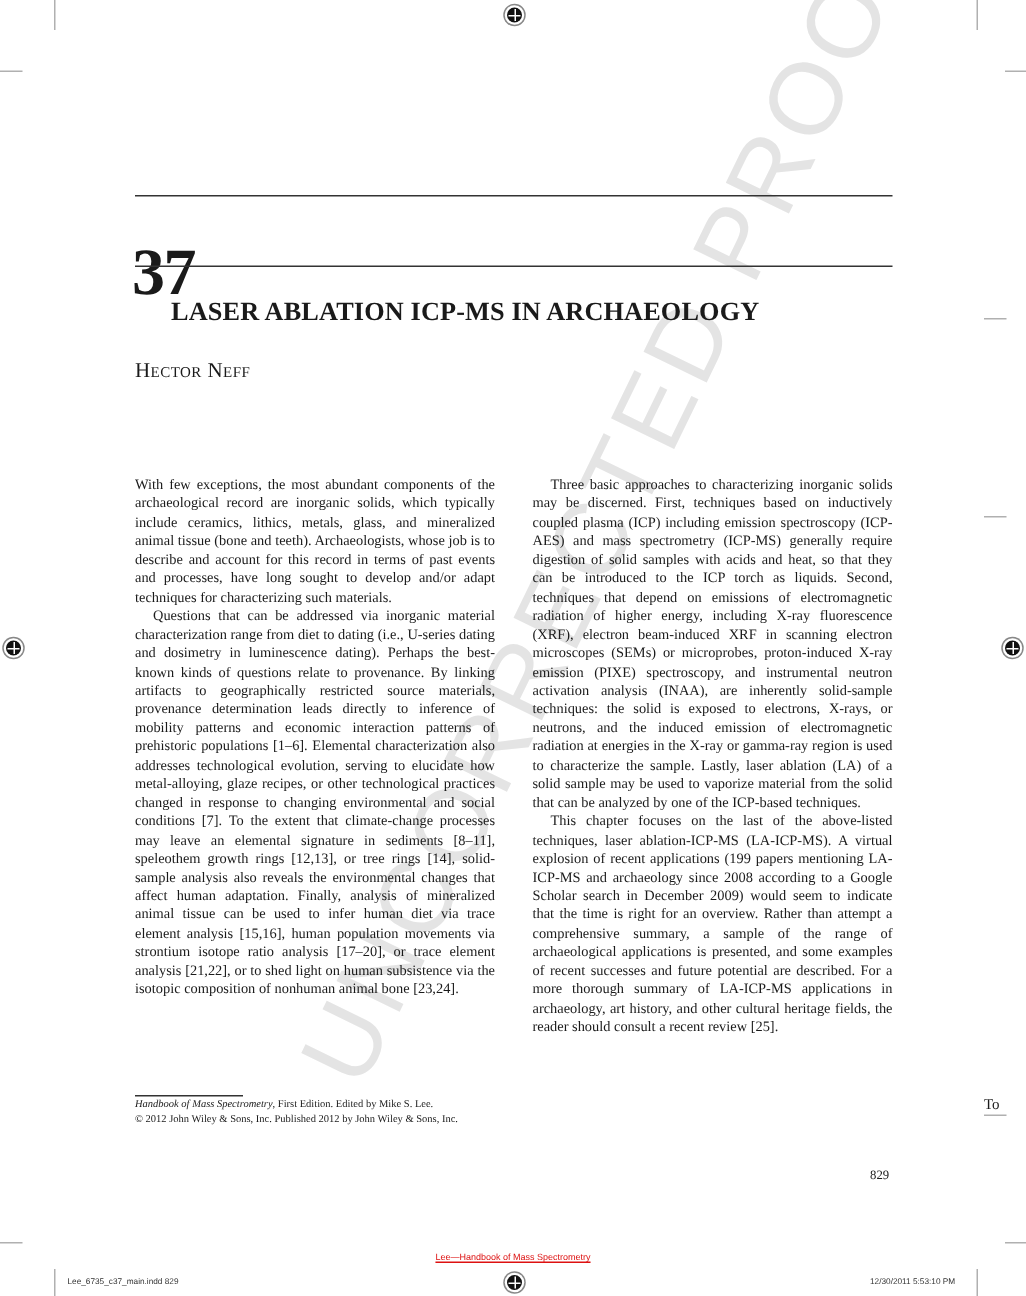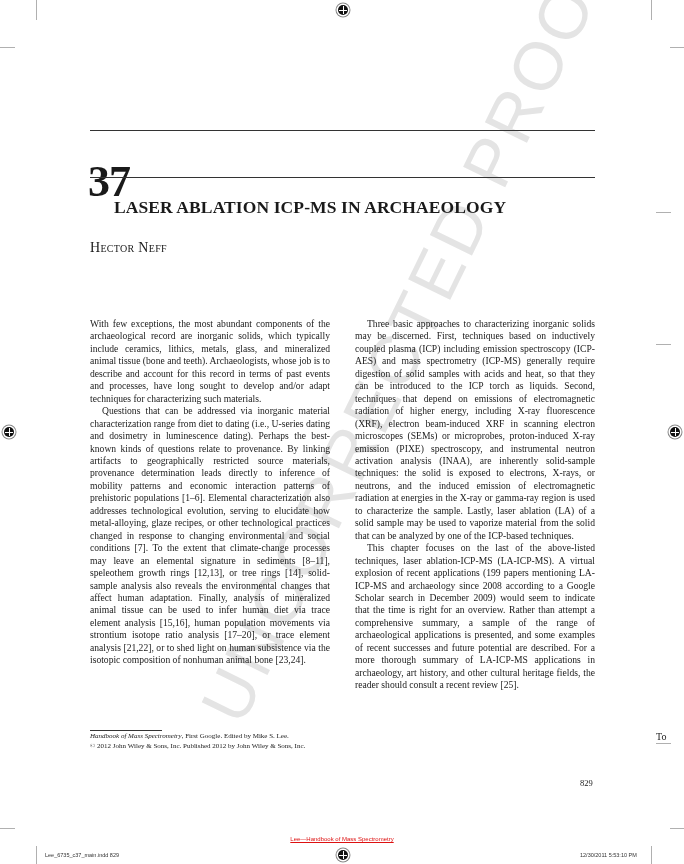--- a/index.html
+++ b/index.html
@@ -92,21 +92,21 @@
     <p>Questions that can be addressed via inorganic material characterization range from diet to dating (i.e., U-series dating and dosimetry in luminescence dating). Perhaps the best-known kinds of questions relate to provenance. By linking artifacts to geographically restricted source materials, provenance determination leads directly to inference of mobility patterns and economic interaction patterns of prehistoric populations [1–6]. Elemental characterization also addresses technological evolution, serving to elucidate how metal-alloying, glaze recipes, or other technological practices changed in response to changing environmental and social conditions [7]. To the extent that climate-change processes may leave an elemental signature in sediments [8–11], speleothem growth rings [12,13], or tree rings [14], solid-sample analysis also reveals the environmental changes that affect human adaptation. Finally, analysis of mineralized animal tissue can be used to infer human diet via trace element analysis [15,16], human population movements via strontium isotope ratio analysis [17–20], or trace element analysis [21,22], or to shed light on human subsistence via the isotopic composition of nonhuman animal bone [23,24].</p>
   </div>
 
   <div class="col" style="left:355px;">
     <p>Three basic approaches to characterizing inorganic solids may be discerned. First, techniques based on inductively coupled plasma (ICP) including emission spectroscopy (ICP-AES) and mass spectrometry (ICP-MS) generally require digestion of solid samples with acids and heat, so that they can be introduced to the ICP torch as liquids. Second, techniques that depend on emissions of electromagnetic radiation of higher energy, including X-ray fluorescence (XRF), electron beam-induced XRF in scanning electron microscopes (SEMs) or microprobes, proton-induced X-ray emission (PIXE) spectroscopy, and instrumental neutron activation analysis (INAA), are inherently solid-sample techniques: the solid is exposed to electrons, X-rays, or neutrons, and the induced emission of electromagnetic radiation at energies in the X-ray or gamma-ray region is used to characterize the sample. Lastly, laser ablation (LA) of a solid sample may be used to vaporize material from the solid that can be analyzed by one of the ICP-based techniques.</p>
     <p>This chapter focuses on the last of the above-listed techniques, laser ablation-ICP-MS (LA-ICP-MS). A virtual explosion of recent applications (199 papers mentioning LA-ICP-MS and archaeology since 2008 according to a Google Scholar search in December 2009) would seem to indicate that the time is right for an overview. Rather than attempt a comprehensive summary, a sample of the range of archaeological applications is presented, and some examples of recent successes and future potential are described. For a more thorough summary of LA-ICP-MS applications in archaeology, art history, and other cultural heritage fields, the reader should consult a recent review [25].</p>
   </div>
 
   <div class="fnrule"></div>
   <div class="footnote">
-    <div><i>Handbook of Mass Spectrometry</i><span>, First Google. Edited by Mike S. Lee.</span></div>
+    <div><i>Handbook of Mass Spectrometry</i><span>, First Edition. Edited by Mike S. Lee.</span></div>
     <div>© 2012 John Wiley &amp; Sons, Inc. Published 2012 by John Wiley &amp; Sons, Inc.</div>
   </div>
 
   <div class="to">To</div>
   <div class="pagenum">829</div>
 </div>
 
 <div class="slug-red">Lee—Handbook of Mass Spectrometry</div>
 <div class="slug" style="left:45px;">Lee_6735_c37_main.indd   829</div>
 <div class="slug" style="left:580px;">12/30/2011   5:53:10 PM</div>

